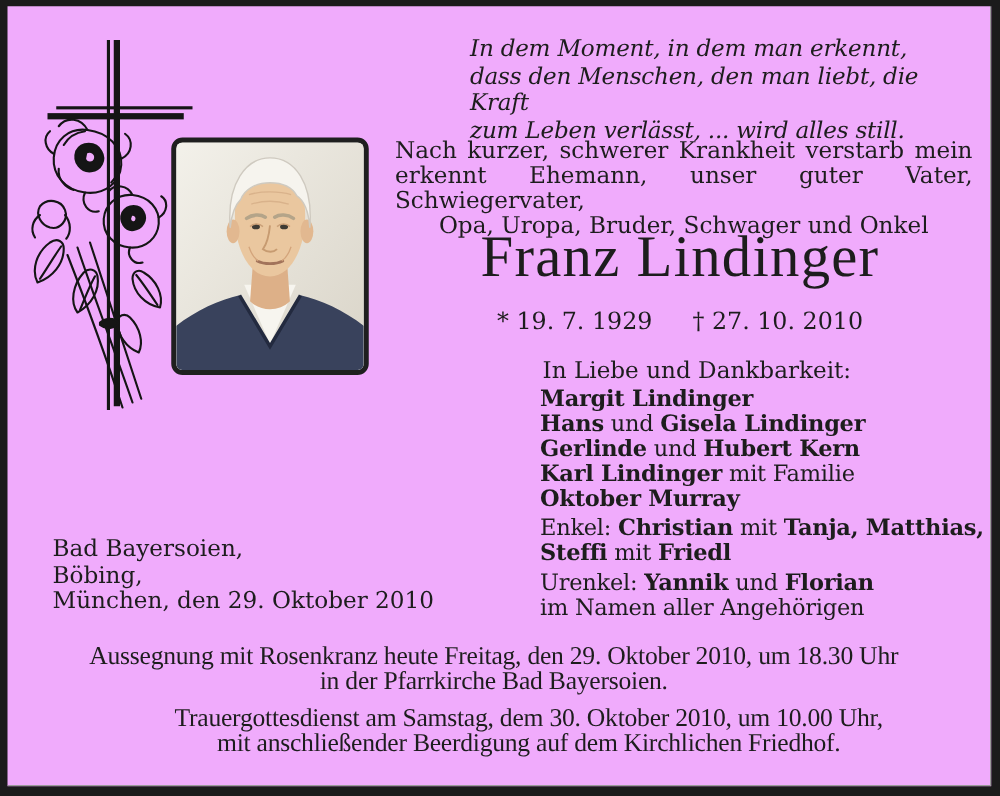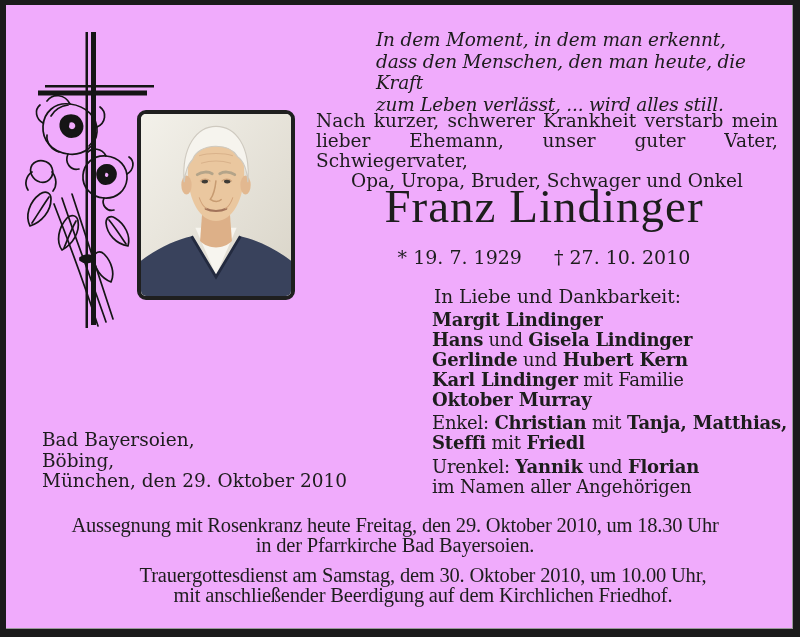--- a/index.html
+++ b/index.html
@@ -119,27 +119,27 @@
       <path d="M63,71 C66,68 71,68 74,71 M86,71 C89,68 94,68 97,71" stroke="#caa078" stroke-width="1.2" fill="none"></path>
       <path d="M80,70 C79,80 77,86 74,90 C78,93 83,93 86,90" stroke="#c79b71" stroke-width="1.6" fill="none"></path>
       <path d="M69,100 C75,103 85,103 91,100" stroke="#a2735a" stroke-width="2.2" fill="none" stroke-linecap="round"></path>
       <path d="M62,44 C72,41 88,41 98,44 M64,52 C74,49 86,49 96,52" stroke="#d9b28b" stroke-width="1.1" fill="none"></path>
       <path d="M62,88 C64,94 67,98 70,100 M98,88 C96,94 93,98 90,100" stroke="#d3a47b" stroke-width="1.1" fill="none"></path>
     </svg>
   </div>
 
   <div class="abs quote">
       <div class="line">In dem Moment, in dem man erkennt,</div>
-      <div class="line">dass den Menschen, den man heute, die Kraft</div>
+      <div class="line">dass den Menschen, den man liebt, die Kraft</div>
       <div class="line">zum Leben verlässt, ... wird alles still.</div>
     </div>
 
   <div class="abs intro">
       <div class="line">Nach kurzer, schwerer Krankheit verstarb mein</div>
-      <div class="line">lieber Ehemann, unser guter Vater, Schwiegervater,</div>
+      <div class="line">erkennt Ehemann, unser guter Vater, Schwiegervater,</div>
       <div class="line">Opa, Uropa, Bruder, Schwager und Onkel</div>
     </div>
 
   <div class="abs name">Franz Lindinger</div>
 
   <div class="abs dates">
     <span>* 19. 7. 1929</span>
     <span>† 27. 10. 2010</span>
   </div>
 

